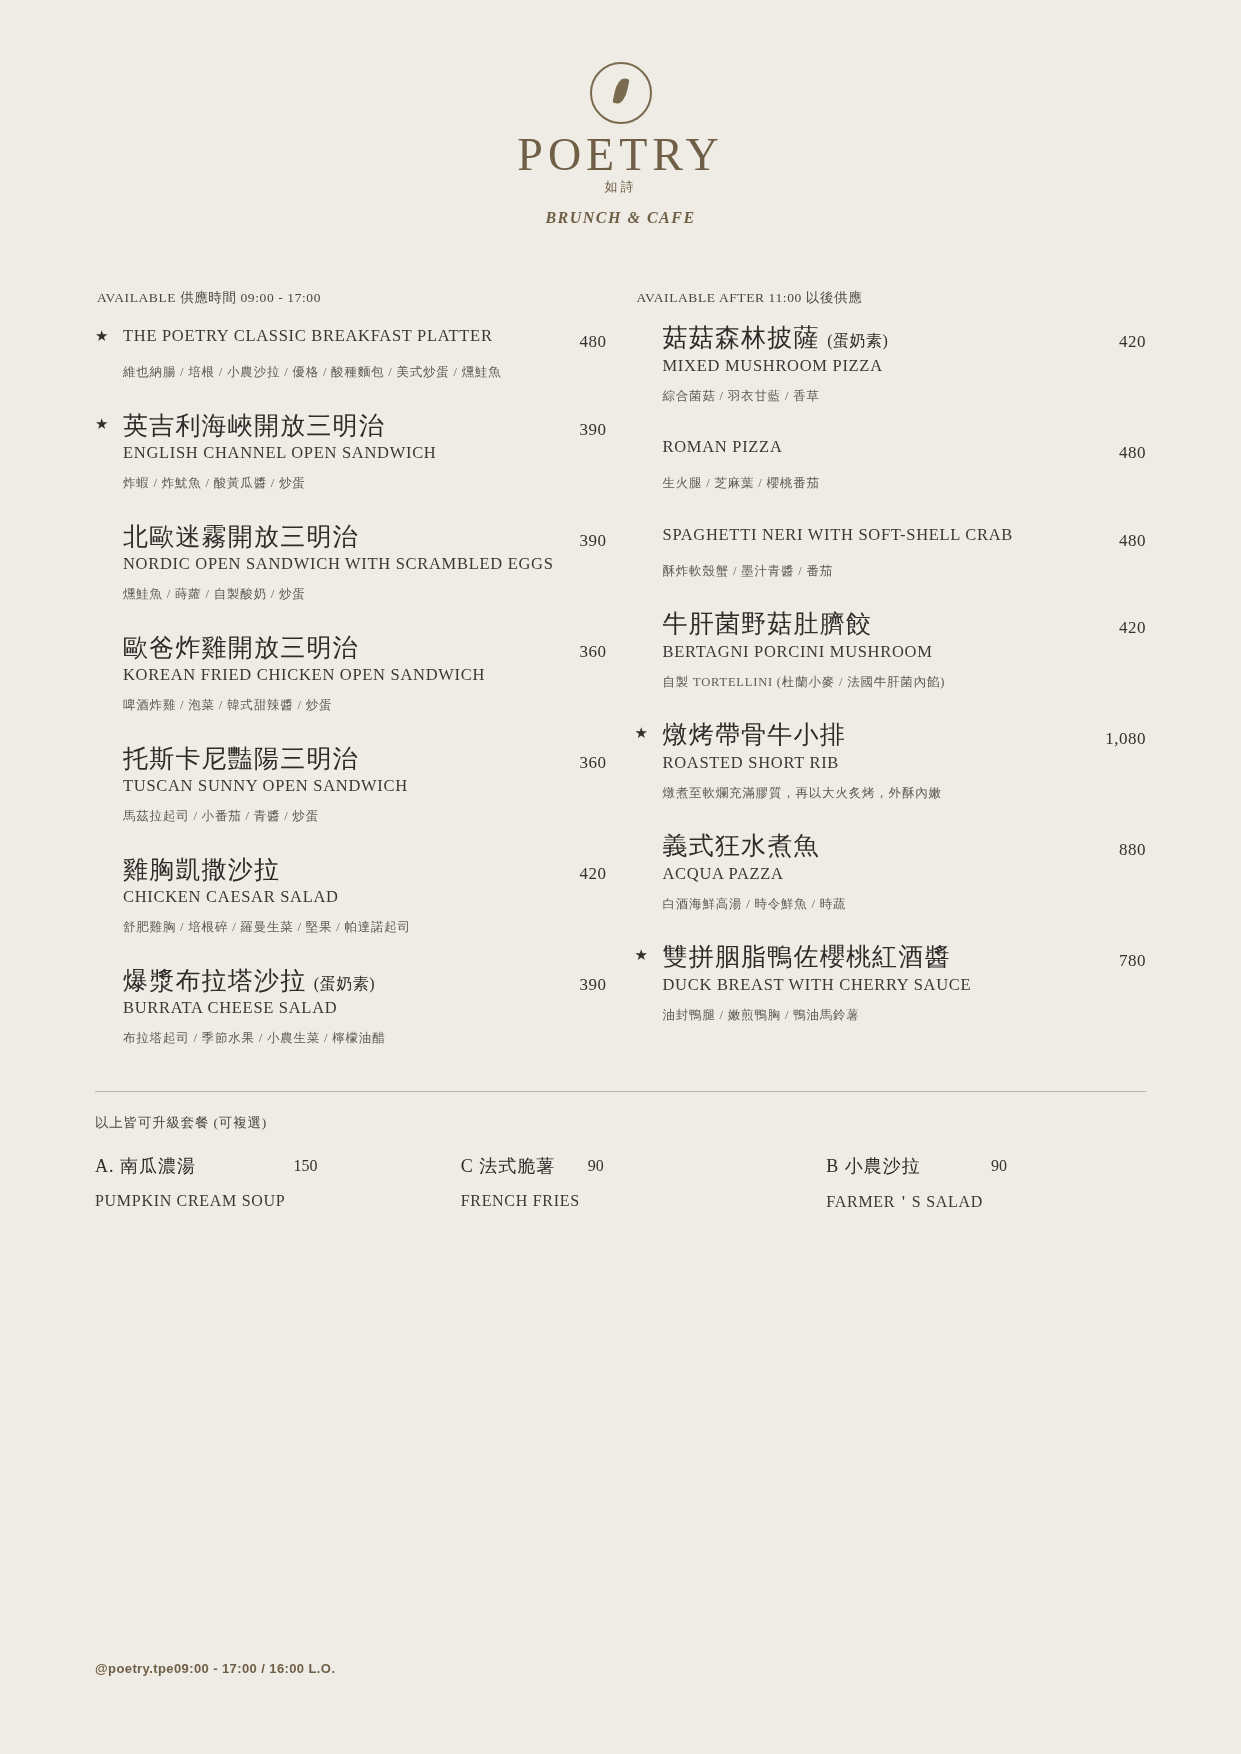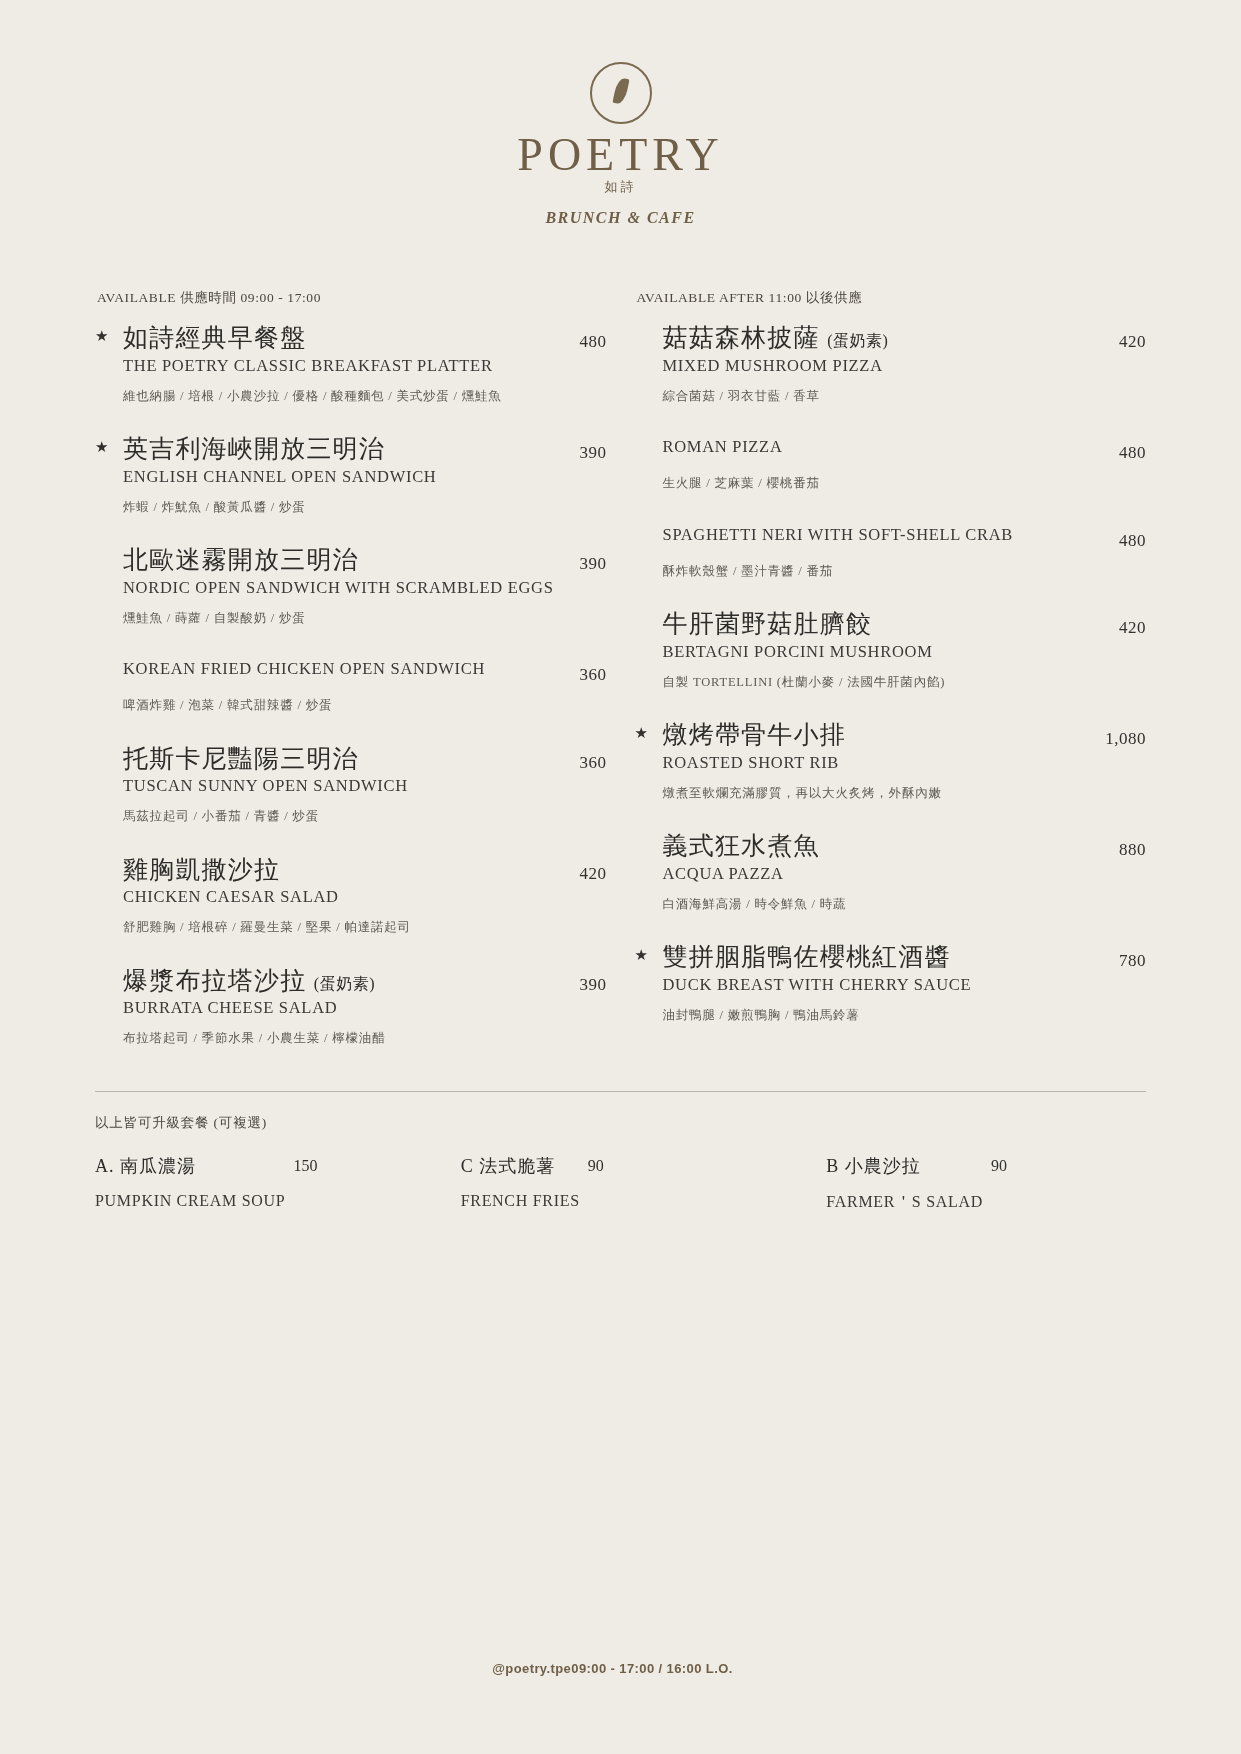--- a/index.html
+++ b/index.html
@@ -196,21 +196,21 @@
     padding-left: 8px;
   }
 
   
   .footer {
     position: absolute;
     left: 95px;
     right: 111px;
     bottom: 78px;
     display: flex;
-    justify-content: center;
+    justify-content: flex-start;
     align-items: center;
     font-family: "Liberation Sans", sans-serif;
     font-size: 13px;
     font-weight: bold;
     letter-spacing: 0.4px;
     color: #6f5f46;
   }
 </style>
 </head>
 <body>
@@ -228,21 +228,20 @@
 
   <div class="columns">
 
     <div class="col left">
       <div class="col-head">AVAILABLE 供應時間 09:00 - 17:00</div>
 
       <div class="item">
         <div class="item-row">
           <div class="item-titles">
             <span class="star">★</span>
-            <div class="name-cn">如詩經典早餐盤</div>
             <div class="name-en">THE POETRY CLASSIC BREAKFAST PLATTER</div>
           </div>
           <div class="price">480</div>
         </div>
         <div class="desc">維也納腸 / 培根 / 小農沙拉 / 優格 / 酸種麵包 / 美式炒蛋 / 燻鮭魚</div>
       </div>
 
       <div class="item">
         <div class="item-row">
           <div class="item-titles">
@@ -262,20 +261,21 @@
             <div class="name-en">NORDIC OPEN SANDWICH WITH SCRAMBLED EGGS</div>
           </div>
           <div class="price">390</div>
         </div>
         <div class="desc">燻鮭魚 / 蒔蘿 / 自製酸奶 / 炒蛋</div>
       </div>
 
       <div class="item">
         <div class="item-row">
           <div class="item-titles">
+            <div class="name-cn">歐爸炸雞開放三明治</div>
             <div class="name-en">KOREAN FRIED CHICKEN OPEN SANDWICH</div>
           </div>
           <div class="price">360</div>
         </div>
         <div class="desc">啤酒炸雞 / 泡菜 / 韓式甜辣醬 / 炒蛋</div>
       </div>
 
       <div class="item">
         <div class="item-row">
           <div class="item-titles">

